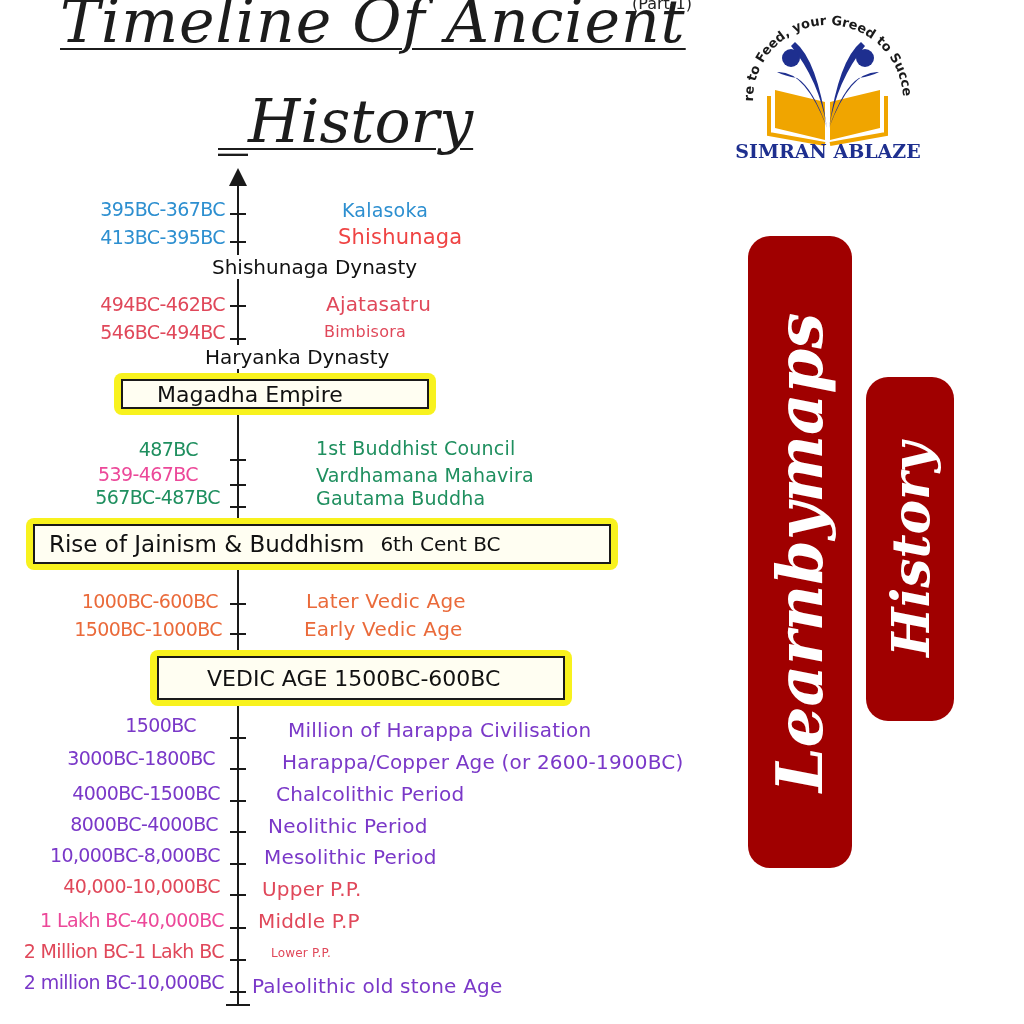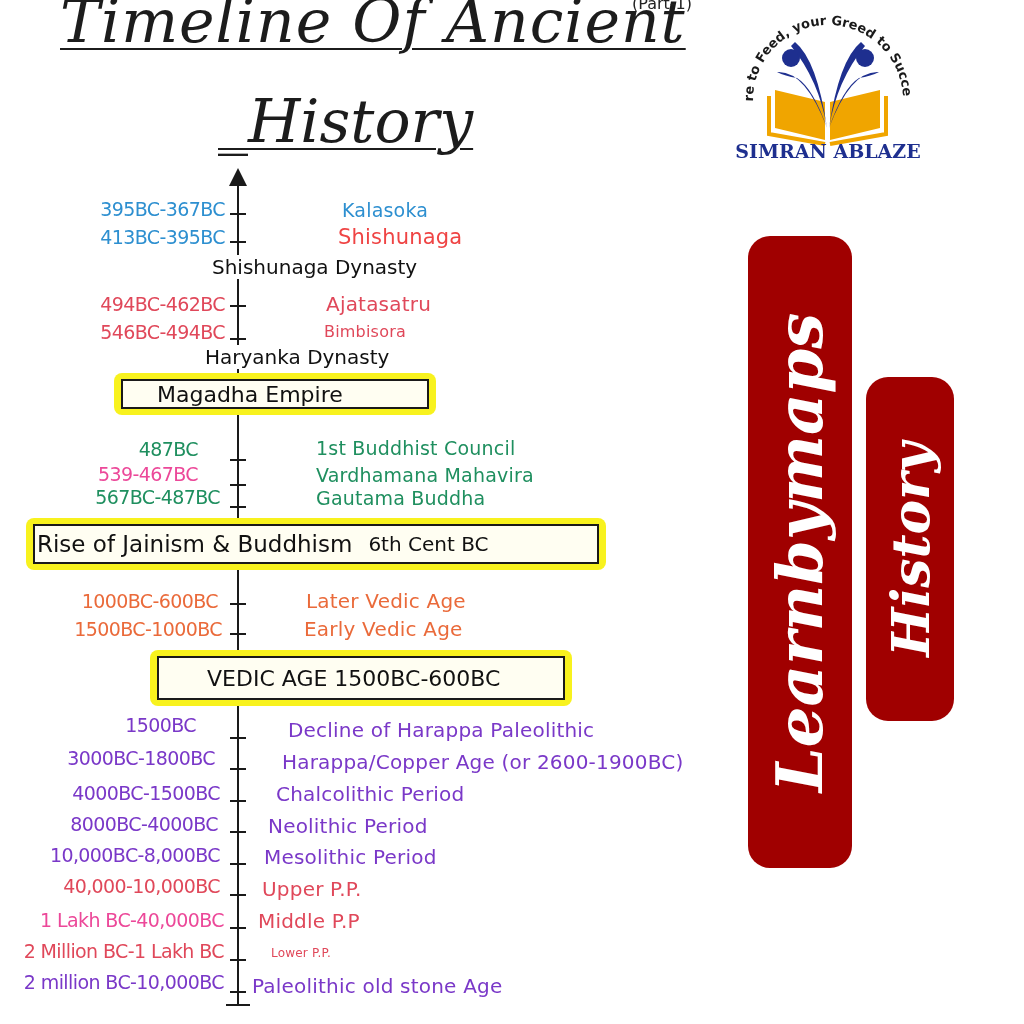--- a/index.html
+++ b/index.html
@@ -142,21 +142,21 @@
 <div class="abs tick" style="top:484px"></div>
 <div class="abs tick" style="top:506px"></div>
 <div class="abs date" style="top:437px; width:198px; color:#1f8f5f">487BC</div>
 <div class="abs event" style="top:436px; left:316px; color:#1f8f5f">1st Buddhist Council</div>
 <div class="abs date" style="top:462px; width:198px; color:#ec4899">539-467BC</div>
 <div class="abs event" style="top:463px; left:316px; color:#1f8f5f">Vardhamana Mahavira</div>
 <div class="abs date" style="top:485px; width:220px; color:#1f8f5f">567BC-487BC</div>
 <div class="abs event" style="top:486px; left:316px; color:#1f8f5f">Gautama Buddha</div>
 
 <div class="abs hbox" style="left:26px; top:518px;">
-  <div class="hbox-inner" style="width:560px; height:36px; font-size:23px; padding-left:2px;">
+  <div class="hbox-inner" style="width:560px; height:36px; font-size:23px; padding-left:14px;">
     <span>Rise of Jainism &amp; Buddhism</span>
     <span style="margin-left:16px; font-size:20px;">6th Cent BC</span>
   </div>
 </div>
 
 <div class="abs tick" style="top:603px"></div>
 <div class="abs tick" style="top:633px"></div>
 <div class="abs date" style="top:589px; width:218px; color:#ea6a3a">1000BC-600BC</div>
 <div class="abs event" style="top:589px; left:306px; color:#ea6a3a; font-size:20px">Later Vedic Age</div>
 <div class="abs date" style="top:617px; width:222px; color:#ea6a3a">1500BC-1000BC</div>
@@ -170,21 +170,21 @@
 <div class="abs tick" style="top:768px"></div>
 <div class="abs tick" style="top:800px"></div>
 <div class="abs tick" style="top:831px"></div>
 <div class="abs tick" style="top:863px"></div>
 <div class="abs tick" style="top:894px"></div>
 <div class="abs tick" style="top:927px"></div>
 <div class="abs tick" style="top:959px"></div>
 <div class="abs tick" style="top:991px"></div>
 
 <div class="abs date" style="top:713px; width:196px; color:#7a38c8">1500BC</div>
-<div class="abs event" style="top:718px; left:288px; color:#7a38c8; font-size:20px">Decline of Harappa Paleolithic</div>
+<div class="abs event" style="top:718px; left:288px; color:#7a38c8; font-size:20px">Million of Harappa Civilisation</div>
 
 <div class="abs date" style="top:746px; width:215px; color:#7a38c8">3000BC-1800BC</div>
 <div class="abs event" style="top:750px; left:282px; color:#7a38c8; font-size:20px">Harappa/Copper Age (or 2600-1900BC)</div>
 
 <div class="abs date" style="top:781px; width:220px; color:#7a38c8">4000BC-1500BC</div>
 <div class="abs event" style="top:782px; left:276px; color:#7a38c8; font-size:20px">Chalcolithic Period</div>
 
 <div class="abs date" style="top:812px; width:218px; color:#7a38c8">8000BC-4000BC</div>
 <div class="abs event" style="top:814px; left:268px; color:#7a38c8; font-size:20px">Neolithic Period</div>
 

